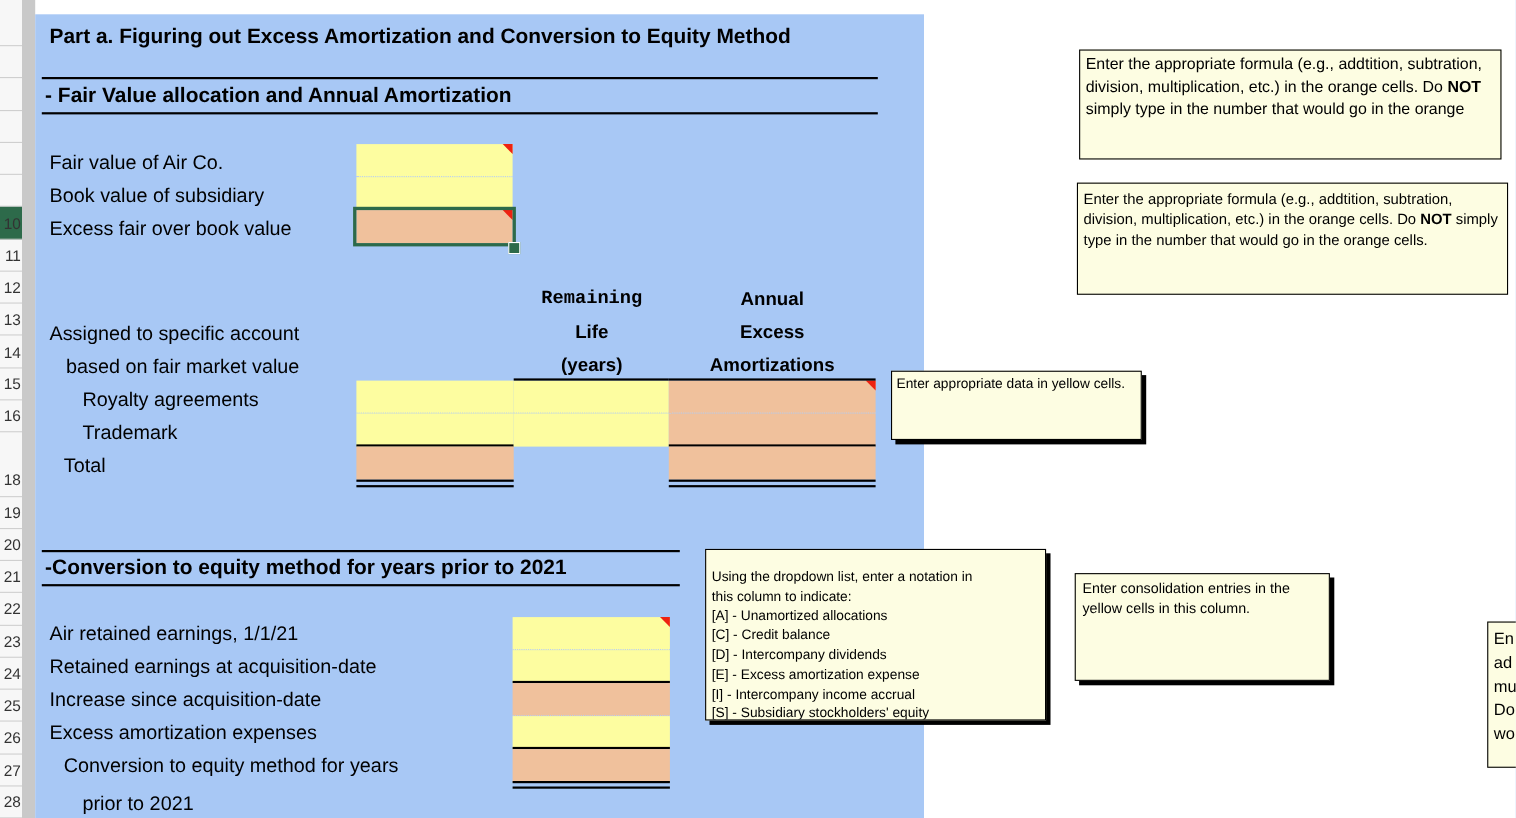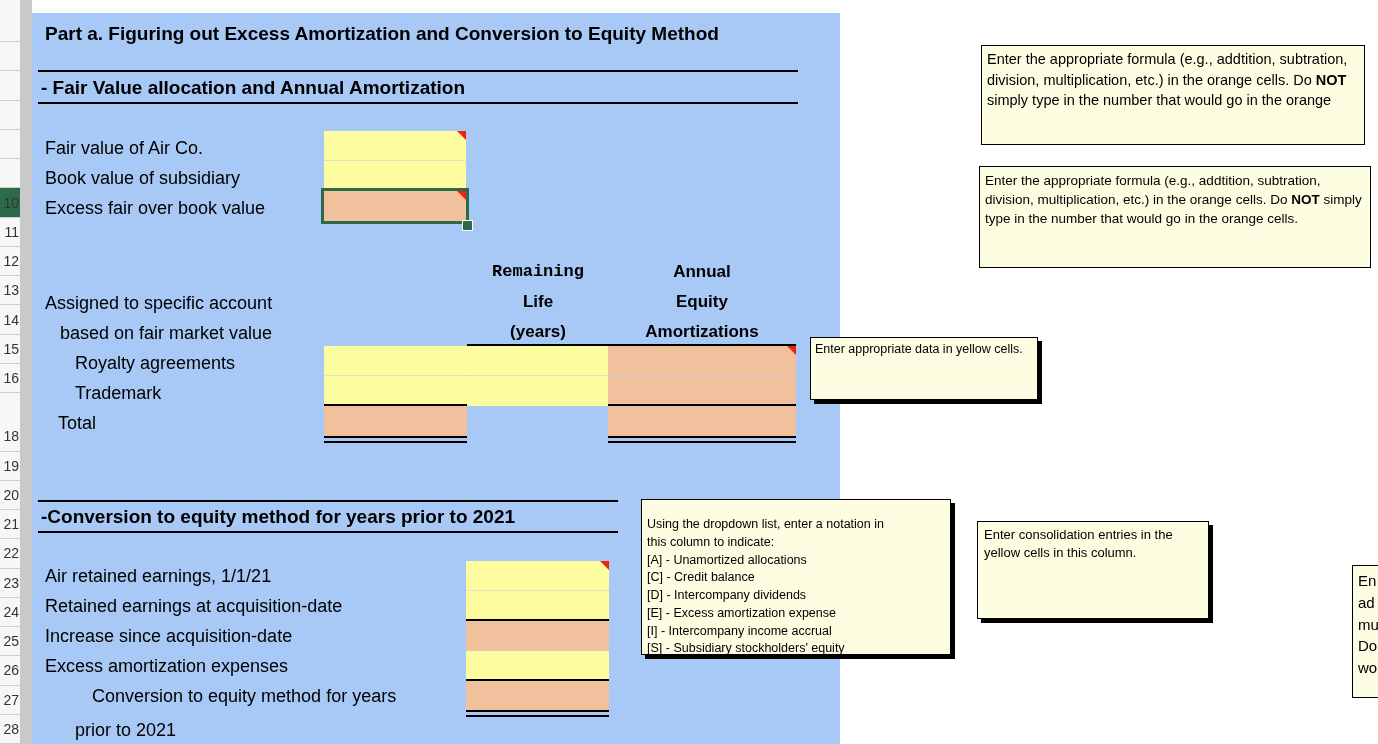--- a/index.html
+++ b/index.html
@@ -132,21 +132,21 @@
 </div>
 
 <div id="selbox" style="left:321px;top:188px;width:148px;height:36px;"></div>
 <div id="selhandle" style="left:462px;top:220px;"></div>
 
 <div class="lbl t-colhead" style="left:468px;top:262px;width:140px;z-index:5;font-family:Liberation Mono, monospace;">Remaining</div>
 <div class="lbl t-colhead" style="left:468px;top:292px;width:140px;z-index:5;">Life</div>
 <div class="lbl t-colhead" style="left:468px;top:322px;width:140px;z-index:5;">(years)</div>
 
 <div class="lbl t-colhead" style="left:608px;top:262px;width:188px;z-index:5;">Annual</div>
-<div class="lbl t-colhead" style="left:608px;top:292px;width:188px;z-index:5;">Equity</div>
+<div class="lbl t-colhead" style="left:608px;top:292px;width:188px;z-index:5;">Excess</div>
 <div class="lbl t-colhead" style="left:608px;top:322px;width:188px;z-index:5;">Amortizations</div>
 
 <div class="lbl t-row" style="left:45px;top:293px;z-index:5;">Assigned to specific account</div>
 <div class="lbl t-row" style="left:60px;top:323px;z-index:5;">based on fair market value</div>
 
 <div class="lbl t-row" style="left:75px;top:353px;z-index:5;">Royalty agreements</div>
 <div class="lbl t-row" style="left:75px;top:383px;z-index:5;">Trademark</div>
 <div class="lbl t-row" style="left:58px;top:413px;z-index:5;">Total</div>
 
 <div class="cell yellow dashed-bot" style="left:324px;top:346px;width:143px;height:30px;z-index:4;"></div>
@@ -169,21 +169,21 @@
 <div class="rule" style="left:608px;top:441px;width:188px;height:2px;z-index:5;"></div>
 
 <div class="rule" style="left:38px;top:500px;width:580px;z-index:5;"></div>
 <div class="lbl t-head" style="left:41px;top:506px;z-index:5;">-Conversion to equity method for years prior to 2021</div>
 <div class="rule" style="left:38px;top:531px;width:580px;z-index:5;"></div>
 
 <div class="lbl t-row" style="left:45px;top:566px;z-index:5;">Air retained earnings, 1/1/21</div>
 <div class="lbl t-row" style="left:45px;top:596px;z-index:5;">Retained earnings at acquisition-date</div>
 <div class="lbl t-row" style="left:45px;top:626px;z-index:5;">Increase since acquisition-date</div>
 <div class="lbl t-row" style="left:45px;top:656px;z-index:5;">Excess amortization expenses</div>
-<div class="lbl t-row" style="left:58px;top:686px;z-index:5;margin-left:34px;">Conversion to equity method for years</div>
+<div class="lbl t-row" style="left:58px;top:686px;z-index:5;">Conversion to equity method for years</div>
 <div class="lbl t-row" style="left:75px;top:720px;z-index:5;">prior to 2021</div>
 
 <div class="cell yellow dashed-bot" style="left:466px;top:561px;width:143px;height:30px;z-index:4;">
   <span class="cmark"></span>
 </div>
 <div class="cell yellow solid-bot" style="left:466px;top:591px;width:143px;height:30px;z-index:4;"></div>
 <div class="cell orange dashed-bot" style="left:466px;top:621px;width:143px;height:30px;z-index:4;"></div>
 <div class="cell yellow solid-bot" style="left:466px;top:651px;width:143px;height:30px;z-index:4;"></div>
 <div class="cell orange" style="left:466px;top:681px;width:143px;height:30px;z-index:4;"></div>
 <div class="rule" style="left:466px;top:710px;width:143px;height:2px;z-index:5;"></div>

